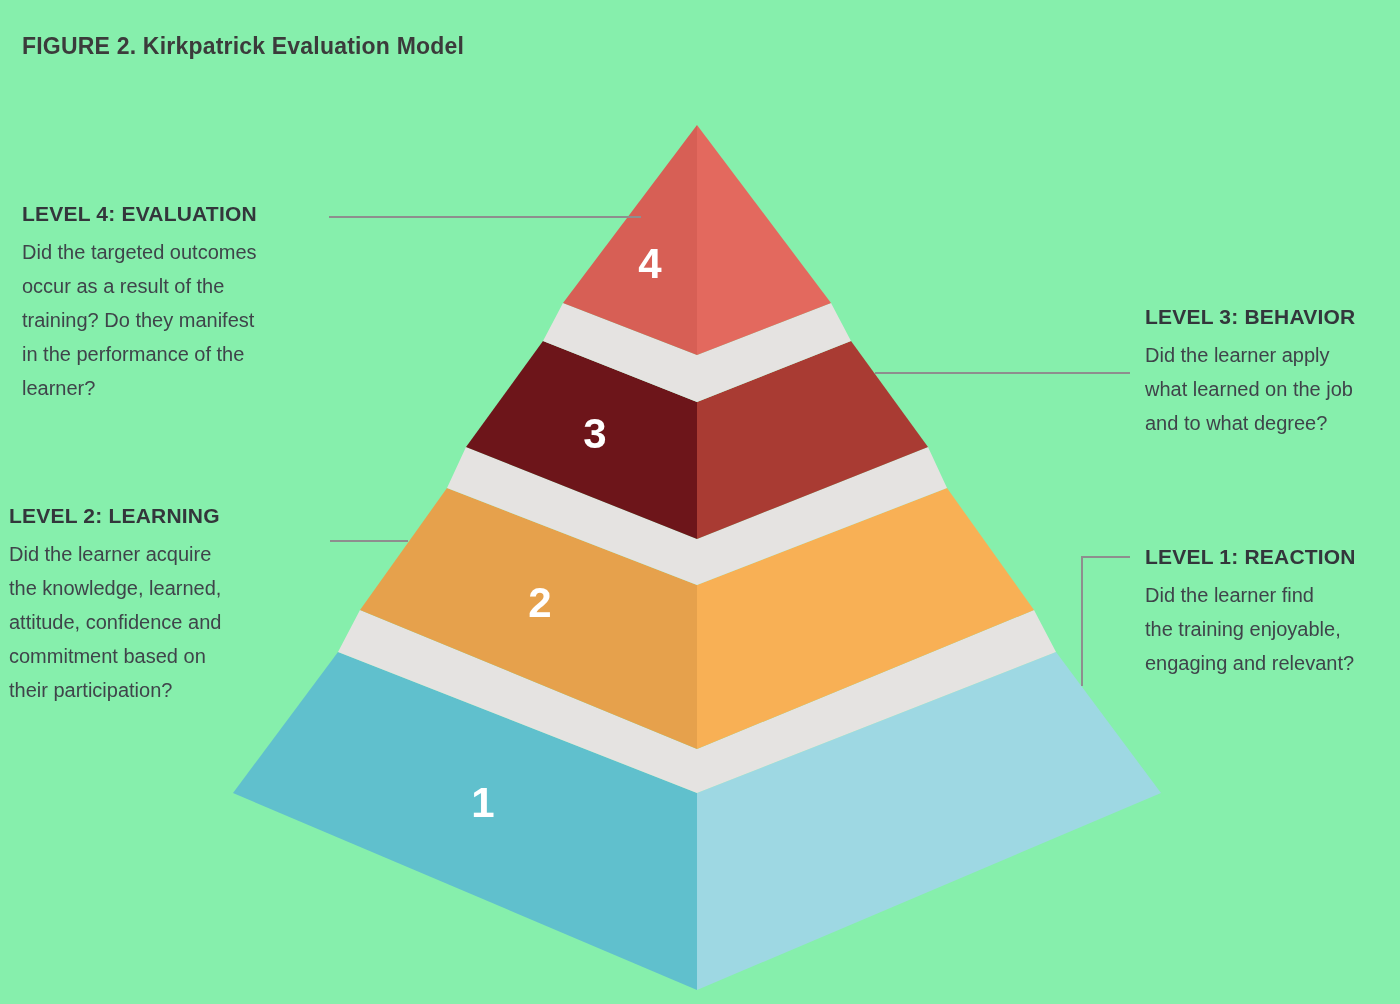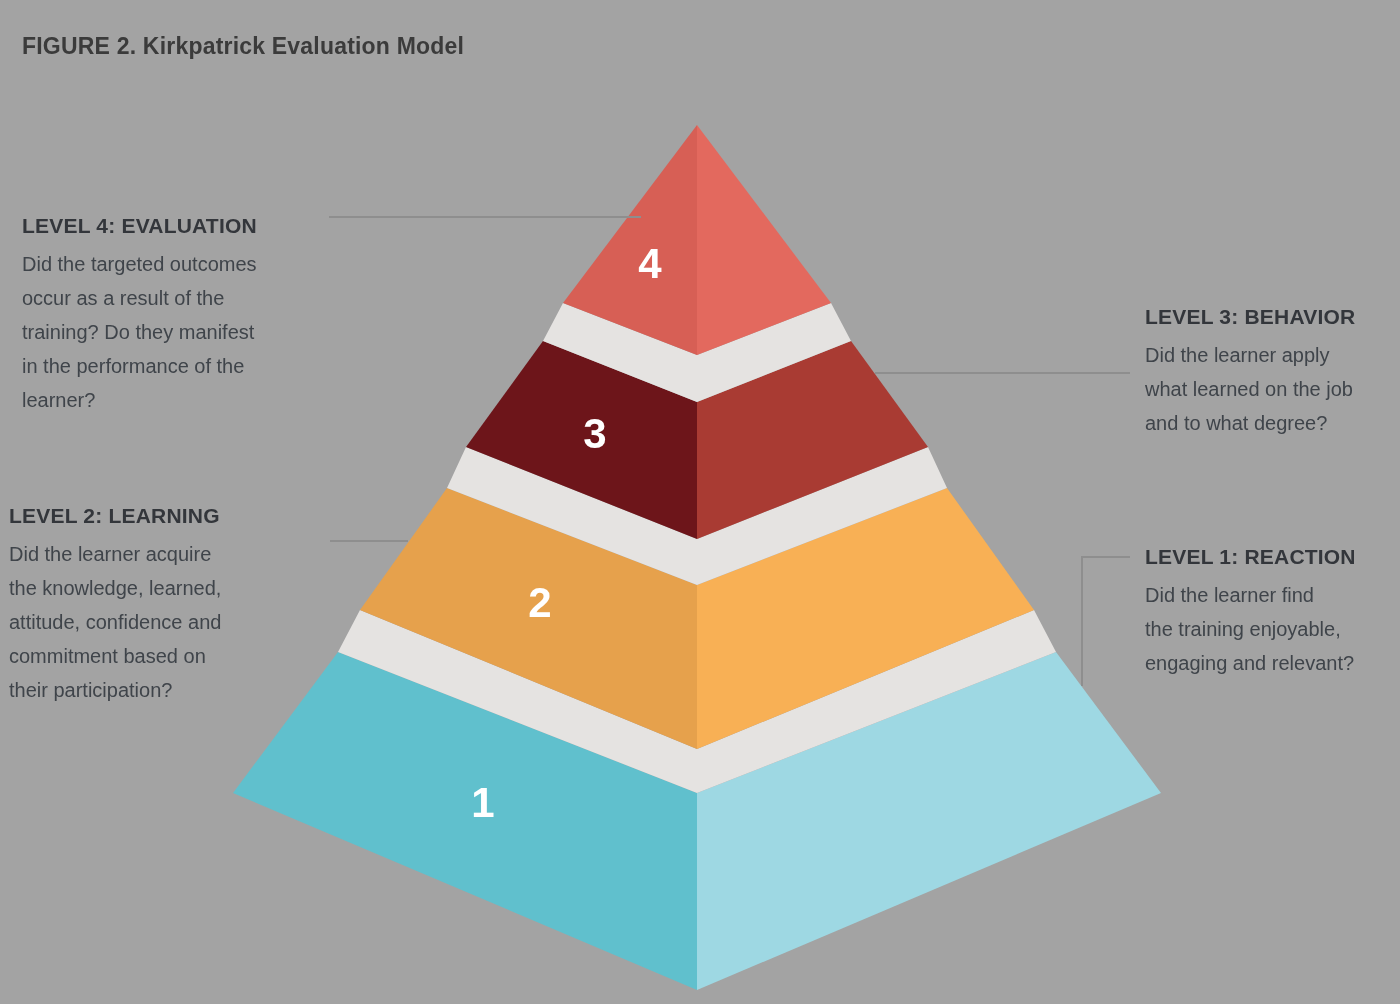--- a/index.html
+++ b/index.html
@@ -1,20 +1,20 @@
 <!DOCTYPE html>
 <html><head>
 <meta charset="utf-8">
 <style>
   html, body { margin: 0; padding: 0; background: #ffffff; }
   #page {
     position: relative;
     width: 1400px;
     height: 1004px;
-    background: #a3a3a3;
+    background: #86efac;
     font-family: "Liberation Sans", sans-serif;
     overflow: hidden;
   }
   #figure-title {
     position: absolute;
     left: 22px;
     top: 33px;
     font-size: 23px;
     font-weight: bold;
     color: #3b3b3b;
@@ -38,21 +38,21 @@
     color: #33363b;
     letter-spacing: 0.2px;
   }
   .label-block p {
     margin: 0;
     font-size: 20px;
     line-height: 34px;
     color: #3f444a;
     white-space: pre-line;
   }
-  #label-level4 { left: 22px;   top: 214px; }
+  #label-level4 { left: 22px;   top: 202px; }
   #label-level2 { left: 9px;   top: 504px; }
   #label-level3 { left: 1145px; top: 305px; }
   #label-level1 { left: 1145px; top: 545px; }
   .num {
     fill: #ffffff;
     font-family: "Liberation Sans", sans-serif;
     font-size: 42px;
     font-weight: 600;
     text-anchor: middle;
   }

